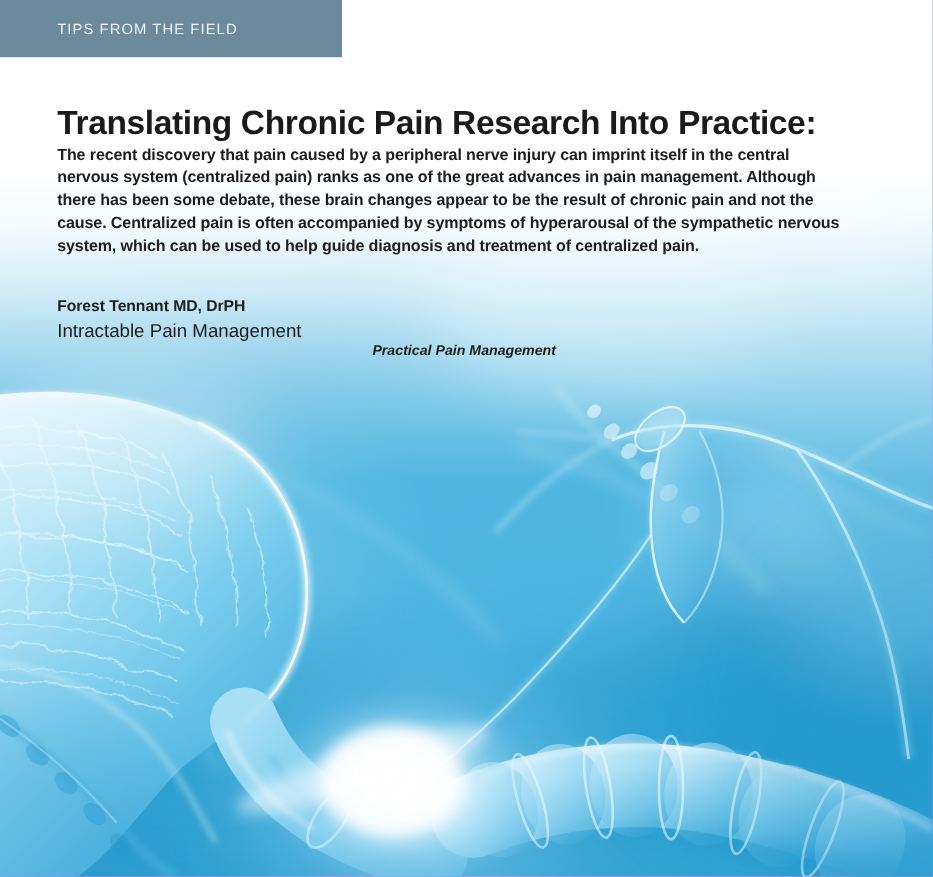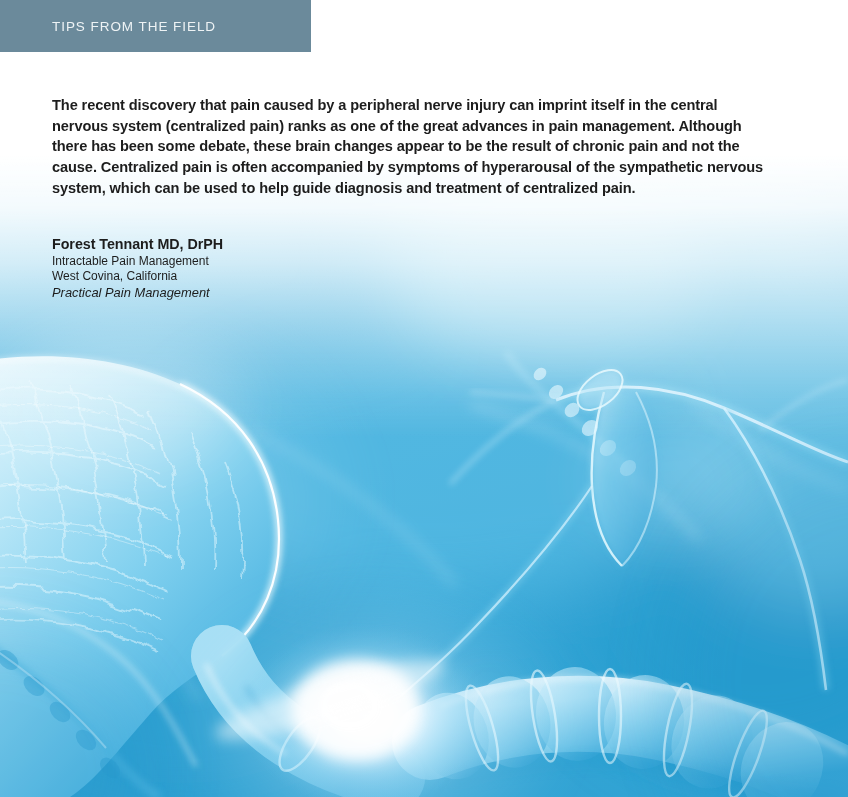--- a/index.html
+++ b/index.html
@@ -79,28 +79,29 @@
   #byline .author-name{
     display:block;
     font-size:14.3px;
     font-weight:bold;
     letter-spacing:-0.05px;
     margin-bottom:1px;
     margin-top:31px;
   }
   #byline .affil{
     display:block;
-    font-size:12px;
+    font-size:17px;
     font-weight:400;
   }
   #byline .journal{
     display:block;
     font-size:12.9px;
     font-style:italic;
-    font-weight:400;
+    font-weight:700;
+    text-align:center;
   }
 </style>
 </head>
 <body>
 
 <div id="page">
 
   <div id="artwork">
     <svg viewBox="0 0 848 797" preserveAspectRatio="none" xmlns="http://www.w3.org/2000/svg">
       <defs>
@@ -369,26 +370,26 @@
     </svg>
   </div>
 
   <div id="kicker-bar">
     <span id="kicker-label">TIPS FROM THE FIELD</span>
   </div>
 
   <div id="content">
 
     <h1 id="page-title">
+      <span class="tline">Translating Chronic Pain Research Into Practice:</span>
     </h1>
 
     <p id="abstract">The recent discovery that pain caused by a peripheral nerve injury can imprint itself in the central nervous system (centralized pain) ranks as one of the great advances in pain management. Although there has been some debate, these brain changes appear to be the result of chronic pain and not the cause. Centralized pain is often accompanied by symptoms of hyperarousal of the sympathetic nervous system, which can be used to help guide diagnosis and treatment of centralized pain.</p>
 
     <div id="byline">
       <span class="author-name">Forest Tennant MD, DrPH</span>
       <span class="affil">Intractable Pain Management</span>
-      <span class="affil">West Covina, California</span>
       <span class="journal">Practical Pain Management</span>
     </div>
 
   </div>
 
 </div>
 
 </body></html>

